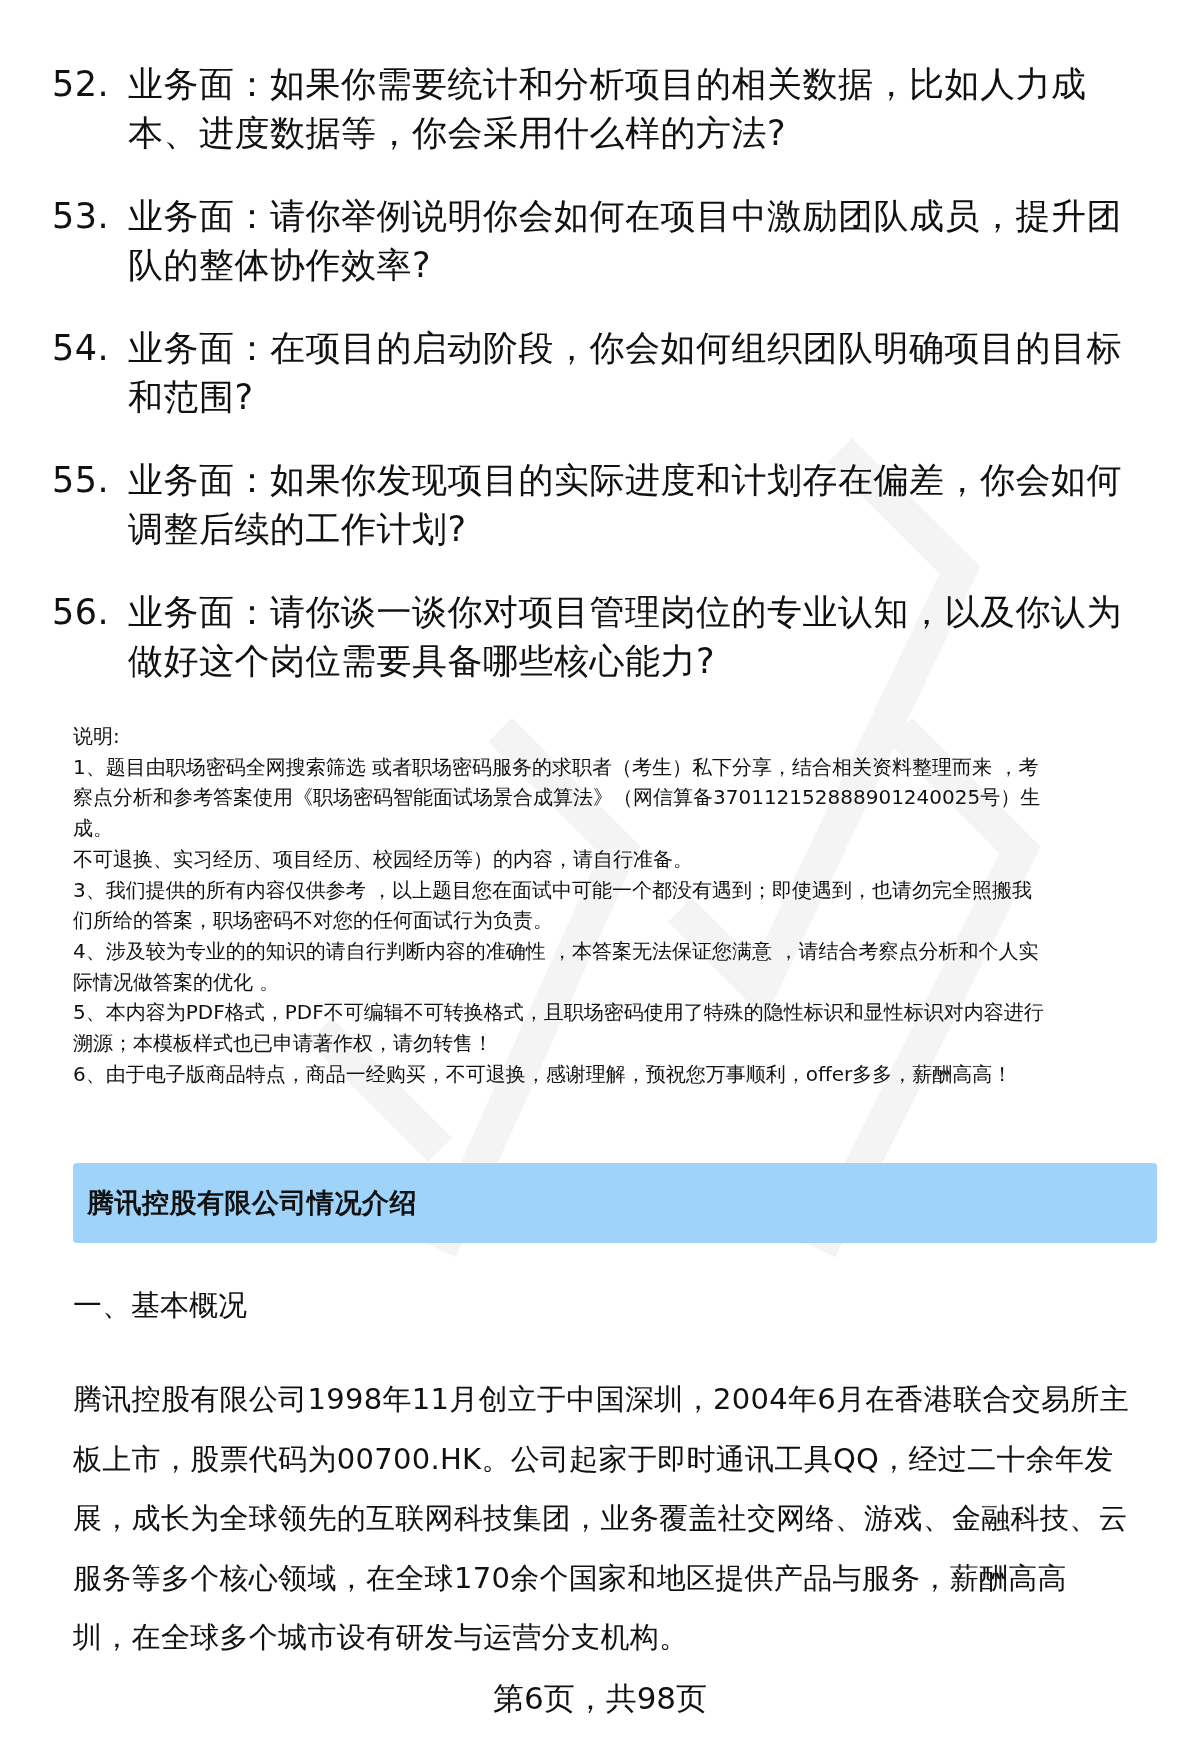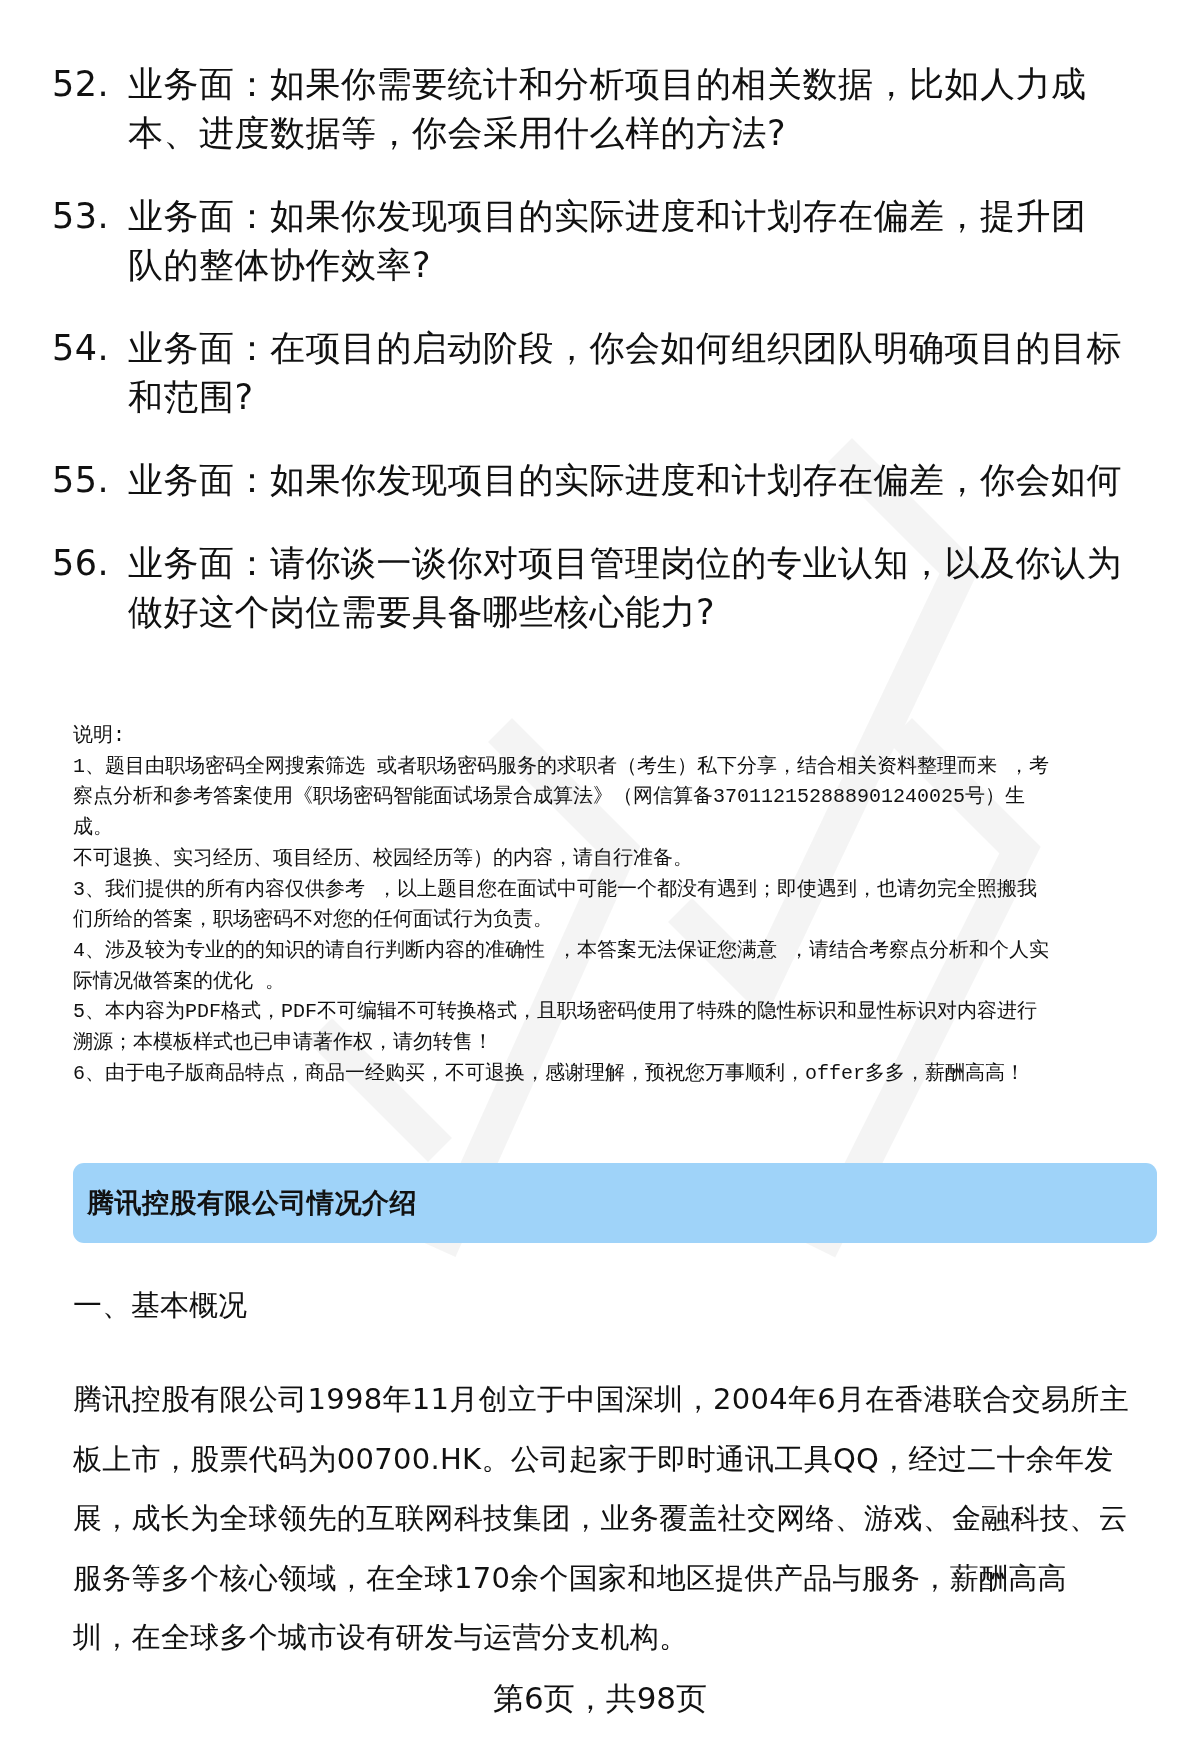--- a/index.html
+++ b/index.html
@@ -54,29 +54,29 @@
     }
     .notes {
       position: absolute;
       left: 73px;
       top: 721px;
       width: 1090px;
       font-size: 20px;
       line-height: 30.7px;
       color: #111;
     }
-    .note-line { display: block; font-family: Liberation Mono, monospace; }
+    .note-line { display: block; }
     .section-banner {
       position: absolute;
       left: 73px;
       top: 1163px;
       width: 1084px;
       height: 80px;
       background: #9fd3f9;
-      border-radius: 11px;
+      border-radius: 4px;
       display: flex;
       align-items: center;
       padding-left: 14px;
     }
     .section-banner-title {
       font-size: 27px;
       font-weight: bold;
       color: #111;
       letter-spacing: 0.5px;
     }
@@ -129,35 +129,36 @@
     <div class="question">
       <span class="q-num">52.</span>
       <span class="q-text">
         <span style="display:block">业务面：如果你需要统计和分析项目的相关数据，比如人力成</span>
         <span style="display:block">本、进度数据等，你会采用什么样的方法?</span>
       </span>
     </div>
     <div class="question">
       <span class="q-num">53.</span>
       <span class="q-text">
-        <span style="display:block">业务面：如果你发现项目的实际进度和计划存在偏差，提升团</span>
+        <span style="display:block">业务面：请你举例说明你会如何在项目中激励团队成员，提升团</span>
         <span style="display:block">队的整体协作效率?</span>
       </span>
     </div>
     <div class="question">
       <span class="q-num">54.</span>
       <span class="q-text">
         <span style="display:block">业务面：在项目的启动阶段，你会如何组织团队明确项目的目标</span>
         <span style="display:block">和范围?</span>
       </span>
     </div>
     <div class="question">
       <span class="q-num">55.</span>
       <span class="q-text">
         <span style="display:block">业务面：如果你发现项目的实际进度和计划存在偏差，你会如何</span>
+        <span style="display:block">调整后续的工作计划?</span>
       </span>
     </div>
     <div class="question">
       <span class="q-num">56.</span>
       <span class="q-text">
         <span style="display:block">业务面：请你谈一谈你对项目管理岗位的专业认知，以及你认为</span>
         <span style="display:block">做好这个岗位需要具备哪些核心能力?</span>
       </span>
     </div>
   </div>

